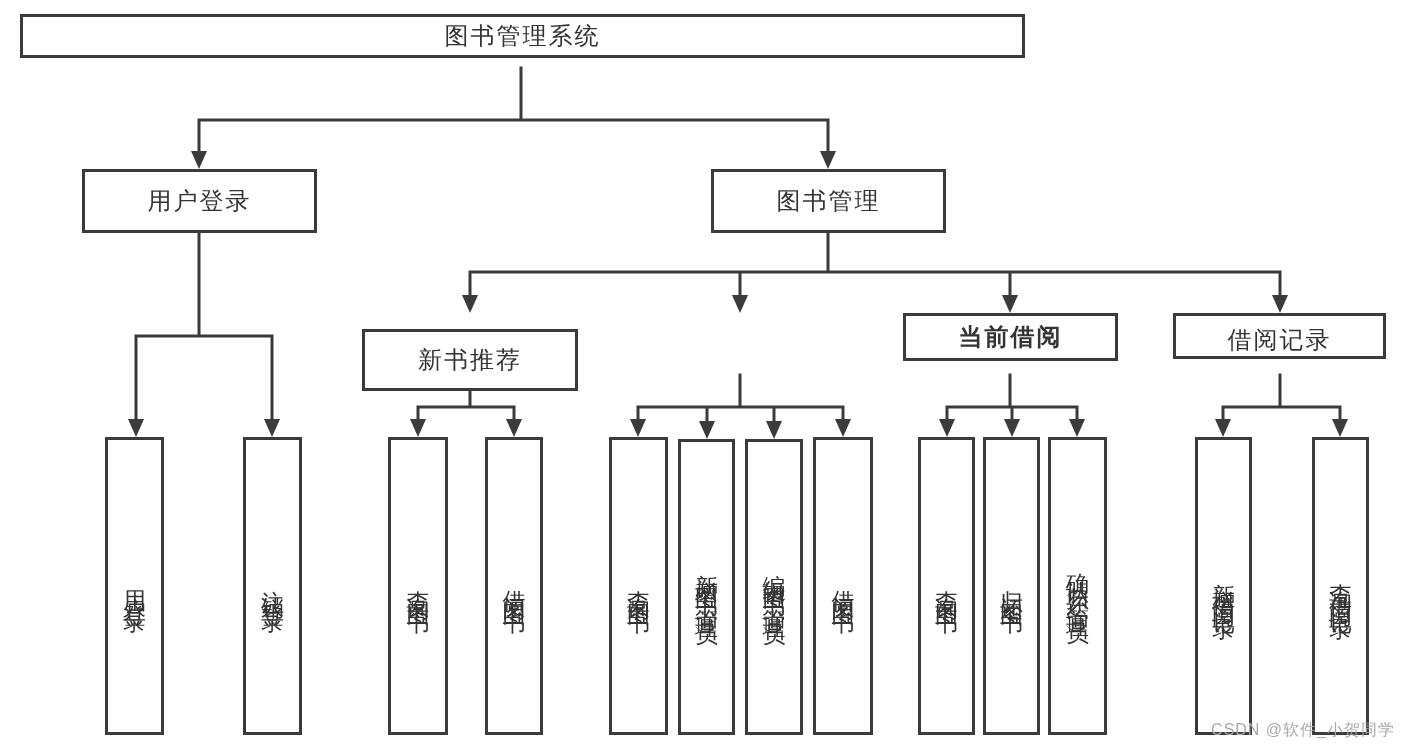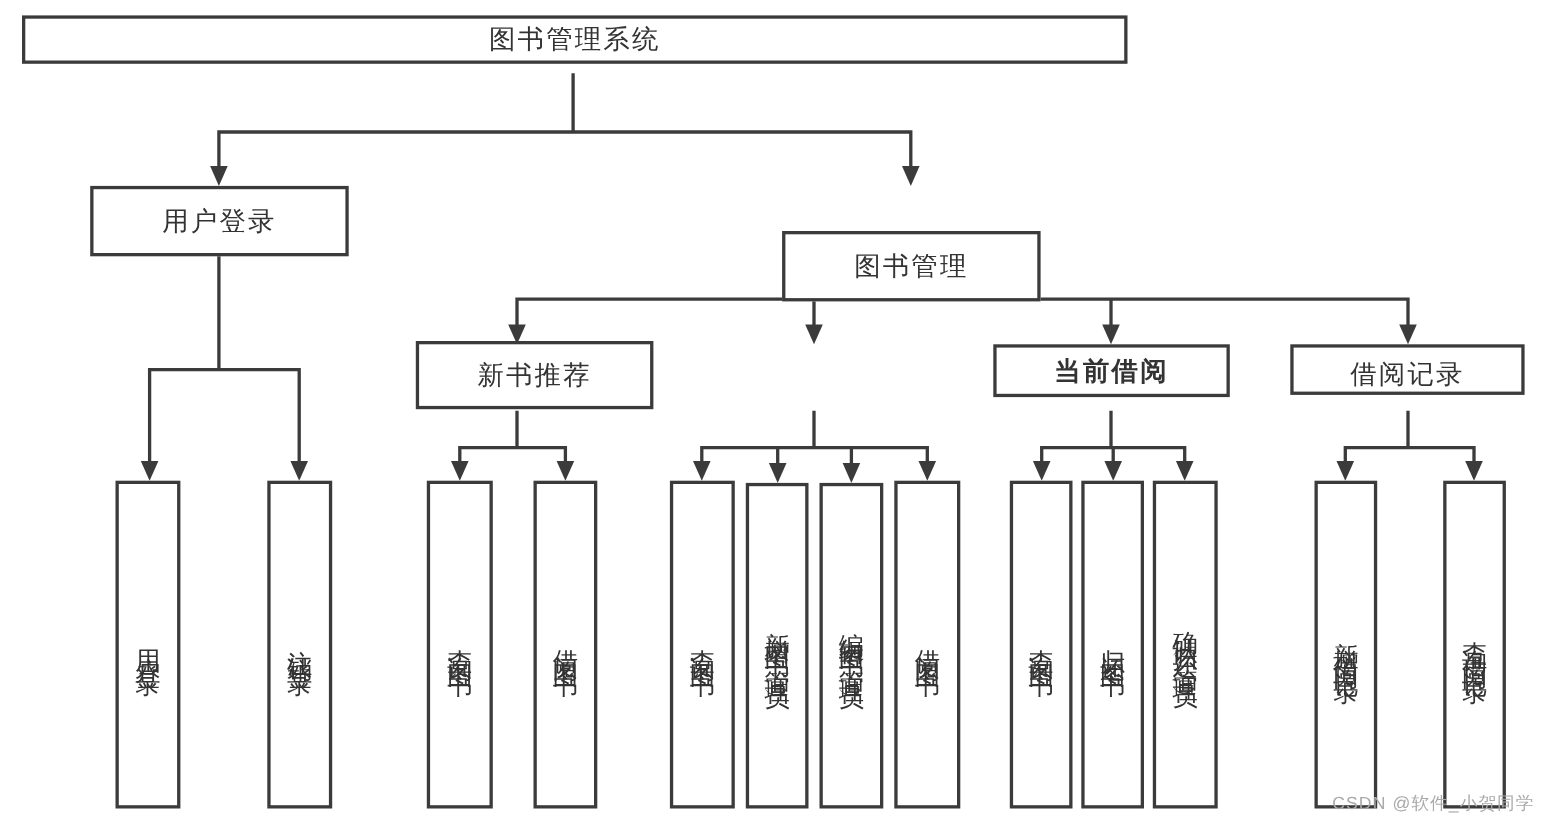--- a/index.html
+++ b/index.html
@@ -41,22 +41,22 @@
     writing-mode: vertical-rl;
     text-orientation: mixed;
     font-size: 23px;
     letter-spacing: 7px;
     line-height: 1;
     white-space: nowrap;
   }
   
   .n-root  { left: 20px;   top: 14px;  width: 1005px; height: 44px; }
   .n-l2a   { left: 82px;   top: 169px; width: 235px;  height: 64px; }
-  .n-l2b   { left: 711px;  top: 169px; width: 235px;  height: 64px; margin-top: 41px; }
-  .n-l3a   { left: 362px;  top: 310px; width: 216px;  height: 62px; margin-left: 16px; }
+  .n-l2b   { left: 711px;  top: 169px; width: 235px;  height: 64px; }
+  .n-l3a   { left: 362px;  top: 329px; width: 216px;  height: 62px; }
   .n-l3b   { left: 633px;  top: 313px; width: 215px;  height: 62px; }
   .n-l3c   { left: 903px;  top: 313px; width: 215px;  height: 48px; font-weight: bold; }
   .n-l3d   { left: 1173px; top: 313px; width: 213px;  height: 46px; align-items: flex-end; }
   .n-lf0   { left: 105px;  top: 437px; width: 59px;   height: 298px; }
   .n-lf1   { left: 243px;  top: 437px; width: 59px;   height: 298px; }
   .n-lf2   { left: 388px;  top: 437px; width: 60px;   height: 298px; }
   .n-lf3   { left: 485px;  top: 437px; width: 58px;   height: 298px; }
   .n-lf4   { left: 609px;  top: 437px; width: 59px;   height: 298px; }
   .n-lf5   { left: 678px;  top: 439px; width: 57px;   height: 296px; }
   .n-lf6   { left: 745px;  top: 439px; width: 58px;   height: 296px; }

